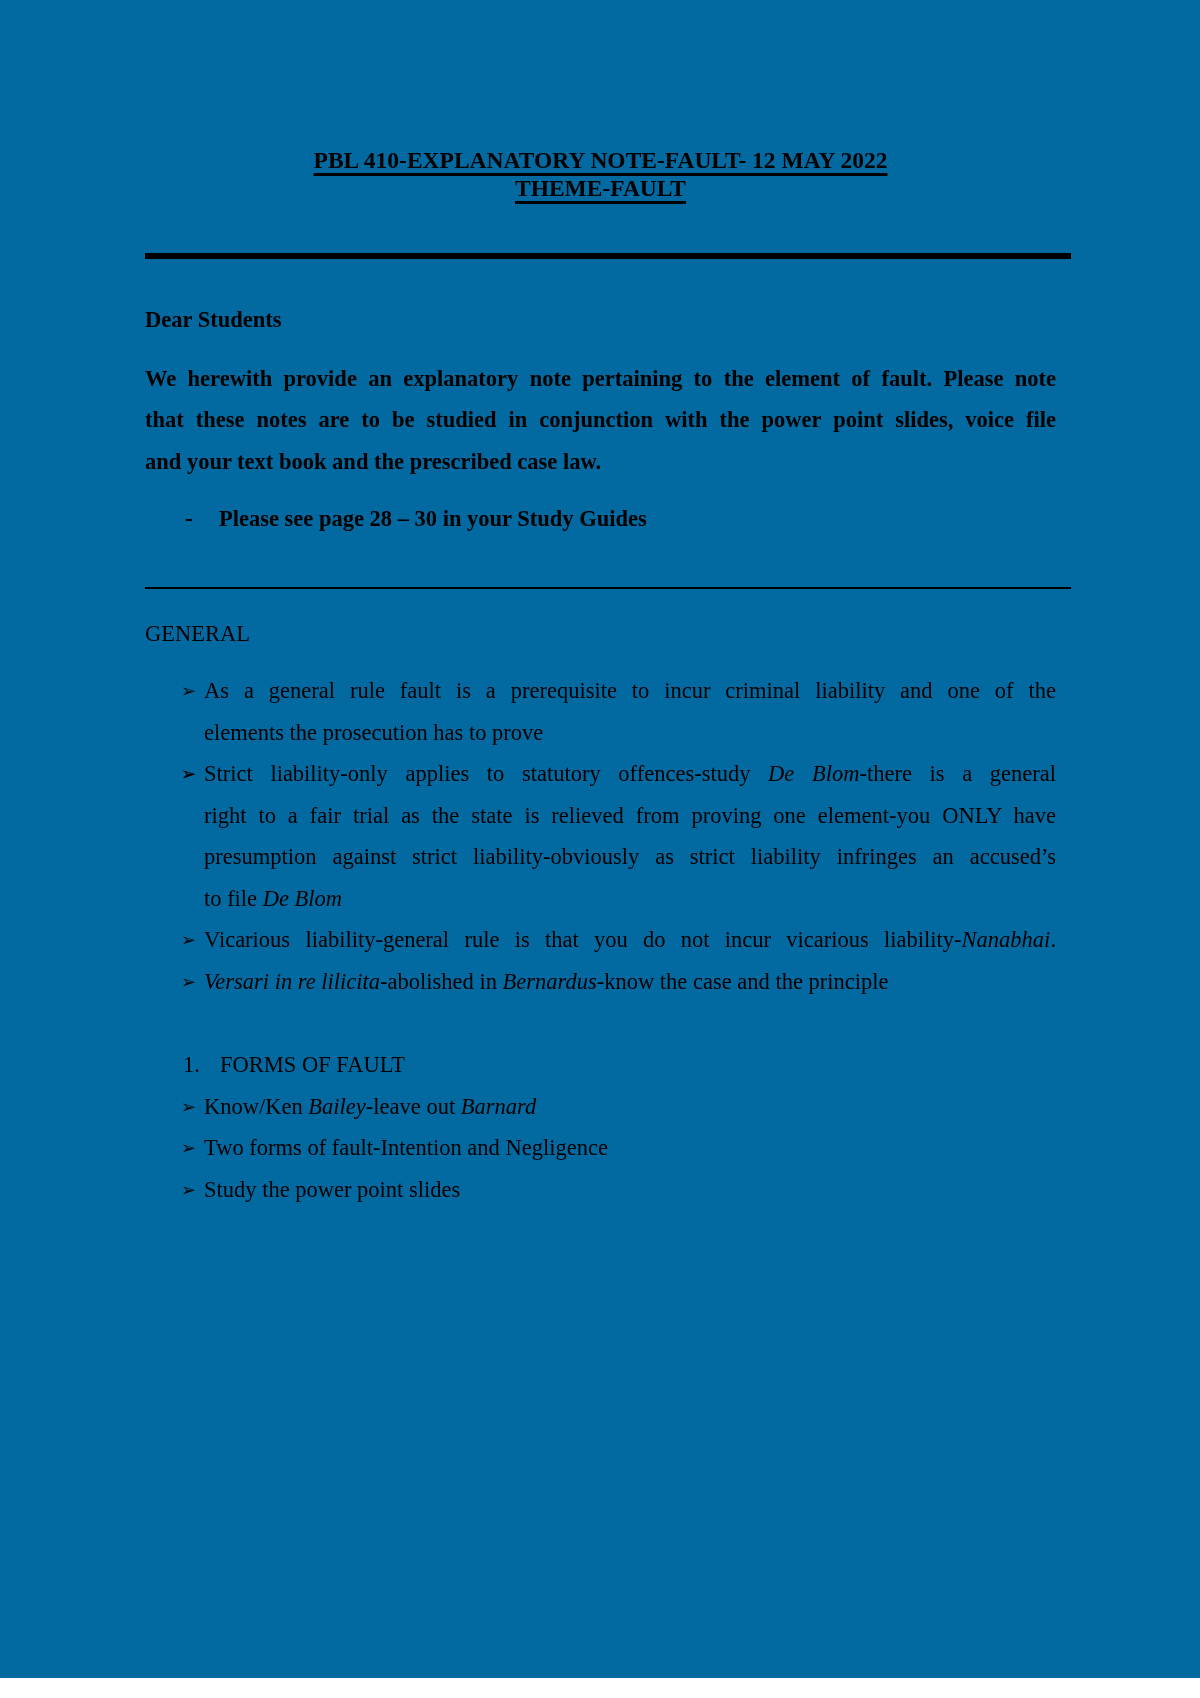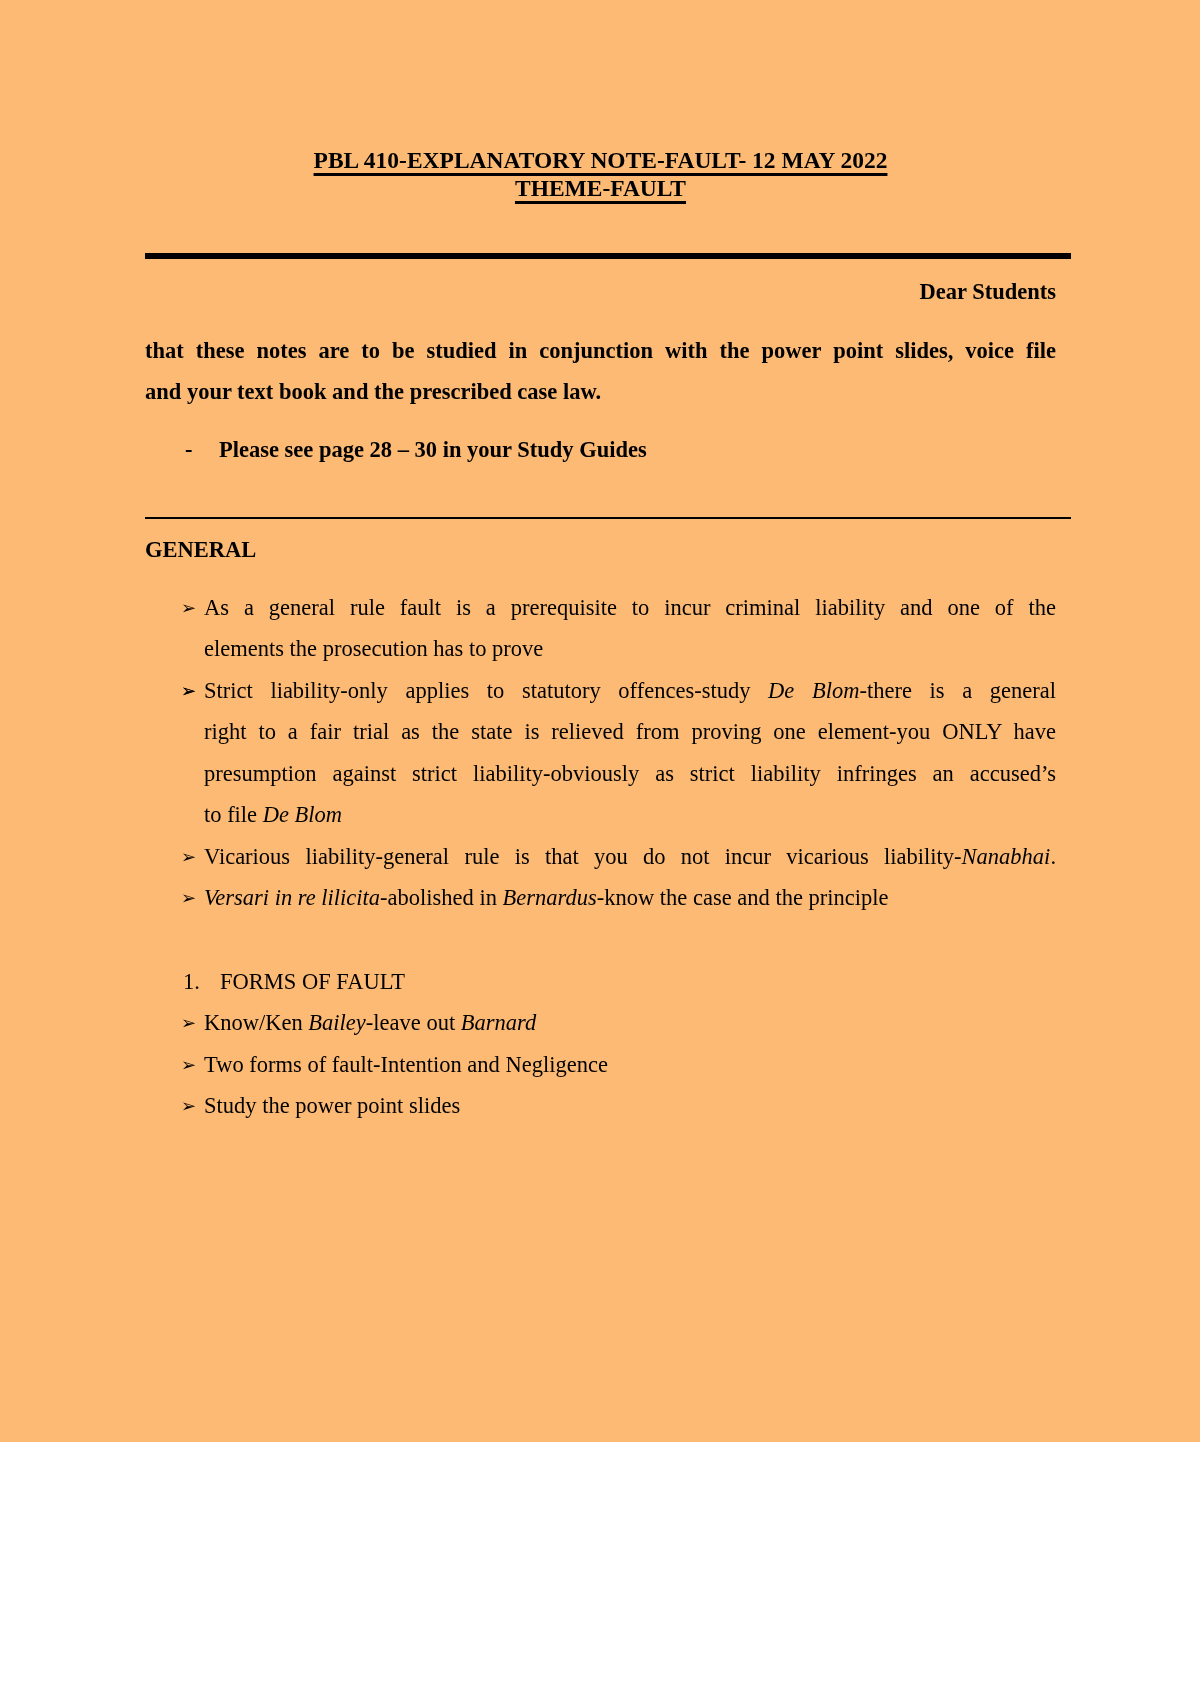--- a/index.html
+++ b/index.html
@@ -1,20 +1,20 @@
 <!DOCTYPE html>
 <html><head>
 <meta charset="utf-8">
 <style>
   html, body { margin: 0; padding: 0; background: #ffffff; }
   .page {
     position: relative;
     width: 1200px;
-    height: 1442px;
-    background: #fdba74;
+    height: 1678px;
+    background: #0369a1;
     color: #000000;
     font-family: "Liberation Serif", "DejaVu Serif", serif;
     font-size: 22.5px;
     line-height: 41.5px;
     overflow: hidden;
   }
   .content { padding: 146px 144px 0 145px; }
 
   h1, h2, p, hr, div { margin: 0; padding: 0; }
 
@@ -35,32 +35,32 @@
     text-decoration-thickness: 3px;
     text-underline-offset: 5px;
   }
 
   hr.rule { border: 0; height: 0; }
   hr.thick { margin: 51px -15px 0 0; border-top: 6px solid #000; }
   hr.thin  { margin: 47px -15px 0 0; border-top: 2px solid #000; }
 
   .bold { font-weight: bold; }
 
-  .salutation { margin-top: 12px; text-align: right; }
+  .salutation { margin-top: 40px; }
   .paragraph  { margin-top: 17px; }
 
   
   .jl { text-align: justify; text-align-last: justify; text-justify: inter-word; white-space: nowrap; }
   
   .ll { text-align: left; white-space: nowrap; }
 
   .dash-item { position: relative; margin-top: 16px; padding-left: 74px; }
   .dash-marker { position: absolute; left: 40px; top: 0; }
 
-  .section-heading { margin-top: 10px; font-weight: bold; }
+  .section-heading { margin-top: 24px; font-weight: normal; }
 
   .bullets { list-style: none; }
   .bullets-general { margin-top: 16px; }
   .bullets-forms { margin-top: 0; }
   .bullet { position: relative; padding-left: 59px; }
   .bmarker {
     position: absolute;
     left: 36px;
     top: 0;
     font-family: "DejaVu Sans", "Liberation Sans", sans-serif;
@@ -78,20 +78,21 @@
   <div class="content">
 
     <h1 class="doc-title"><span class="underlined">PBL 410-EXPLANATORY NOTE-FAULT- 12 MAY 2022</span></h1>
     <h2 class="doc-subtitle"><span class="underlined">THEME-FAULT</span></h2>
 
     <hr class="rule thick">
 
     <p class="salutation bold">Dear Students</p>
 
     <div class="paragraph bold">
+      <div class="jl"><span>We herewith provide an explanatory note pertaining to the element of fault. Please note</span></div>
       <div class="jl"><span>that these notes are to be studied in conjunction with the power point slides, voice file</span></div>
       <div class="ll"><span>and your text book and the prescribed case law.</span></div>
     </div>
 
     <div class="dash-item bold">
       <span class="dash-marker">-</span>
       <span>Please see page 28 – 30 in your Study Guides</span>
     </div>
 
     <hr class="rule thin">

